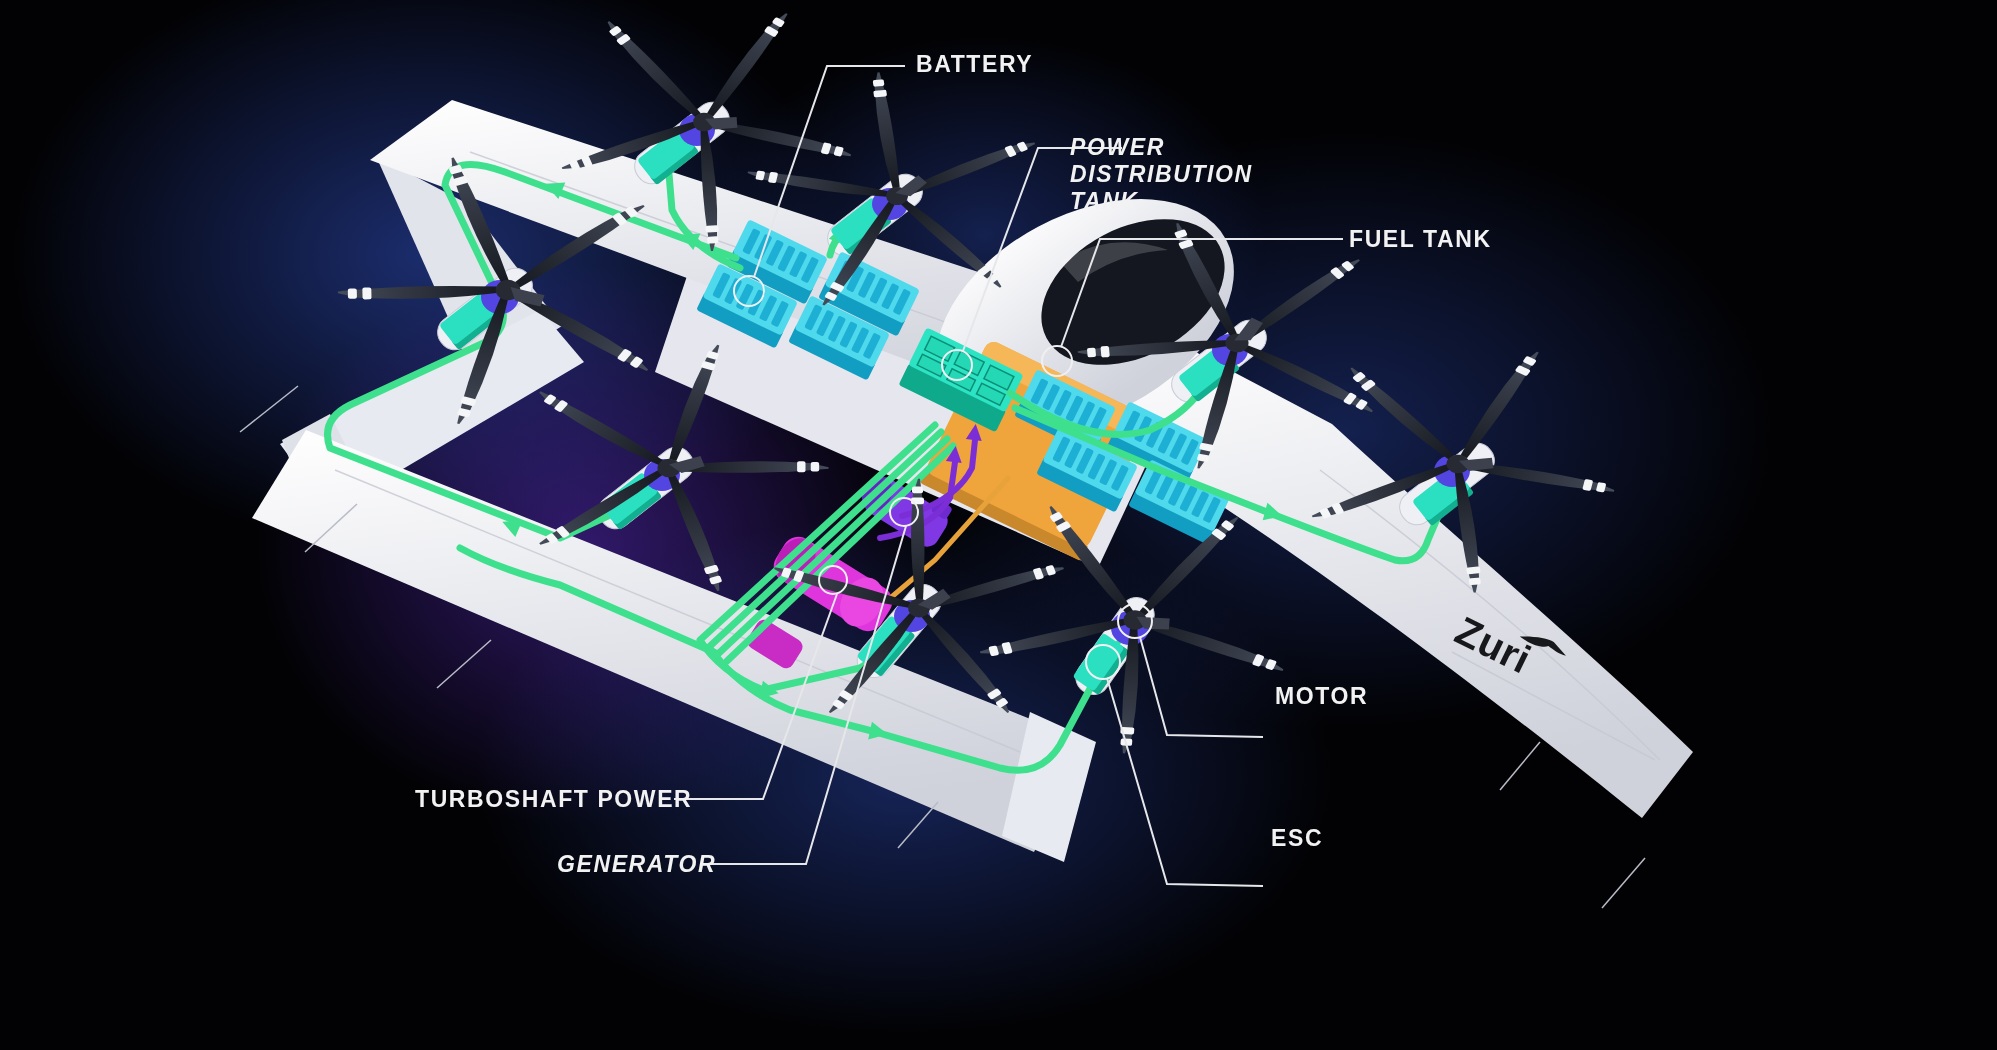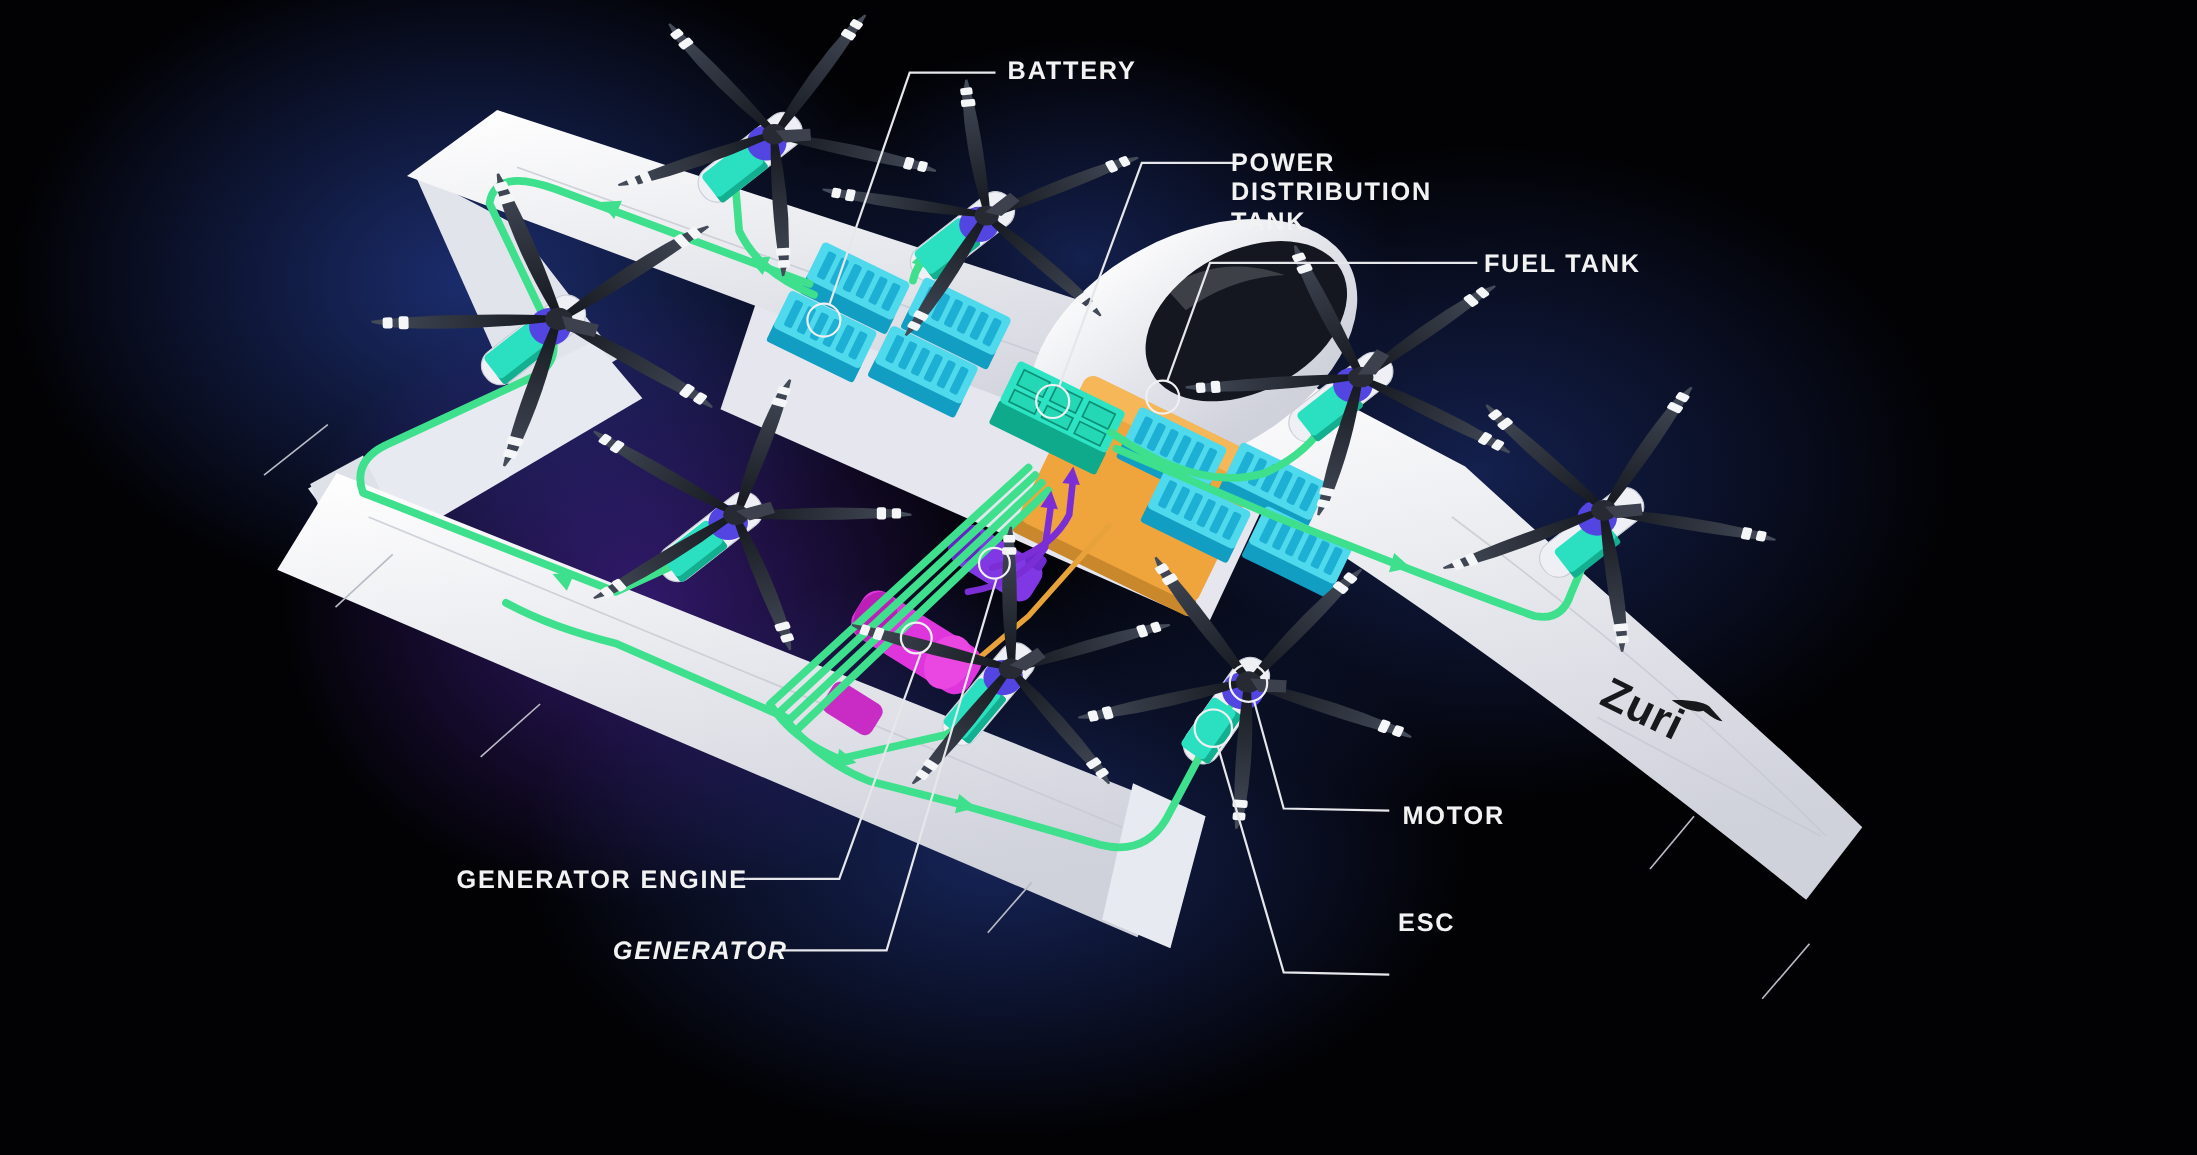--- a/index.html
+++ b/index.html
@@ -284,33 +284,33 @@
     <circle cx="1057" cy="361" r="15"></circle>
     <circle cx="904" cy="512" r="14"></circle>
     <circle cx="833" cy="580" r="14"></circle>
     <circle cx="1135" cy="621" r="17"></circle>
     <circle cx="1103" cy="662" r="17"></circle>
   </g>
 </svg>
 
 <div class="label" style="left:916px;top:51px;">BATTERY</div>
 
-<div class="label" style="left:1119px;top:134px;">
+<div class="label" style="left:1070px;top:134px;font-style:italic;">
   <span class="ln">POWER</span>
   <span class="ln">DISTRIBUTION</span>
   <span class="ln">TANK</span>
 </div>
 
 <div class="label" style="left:1349px;top:226px;text-align:center;">FUEL TANK</div>
 
-<div class="label" style="left:1275px;top:728px;">MOTOR</div>
+<div class="label" style="left:1275px;top:683px;">MOTOR</div>
 
 <div class="label" style="left:1271px;top:825px;">ESC</div>
 
-<div class="label" style="left:415px;top:786px;">GENERATOR ENGINE</div>
+<div class="label" style="left:415px;top:786px;">TURBOSHAFT POWER</div>
 
 <div class="label" style="left:557px;top:851px;font-style:italic;">GENERATOR</div>
 
 <div class="zuri">
   <span>Zuri</span>
   <svg class="plane" width="52" height="20" viewBox="0 0 52 20">
     <path d="M1,13 C14,6 27,2 34,3 L51,10 C44,12 37,10 31,9 C27,13 17,15 9,14 Z" fill="#17181c"></path>
   </svg>
 </div>
 

